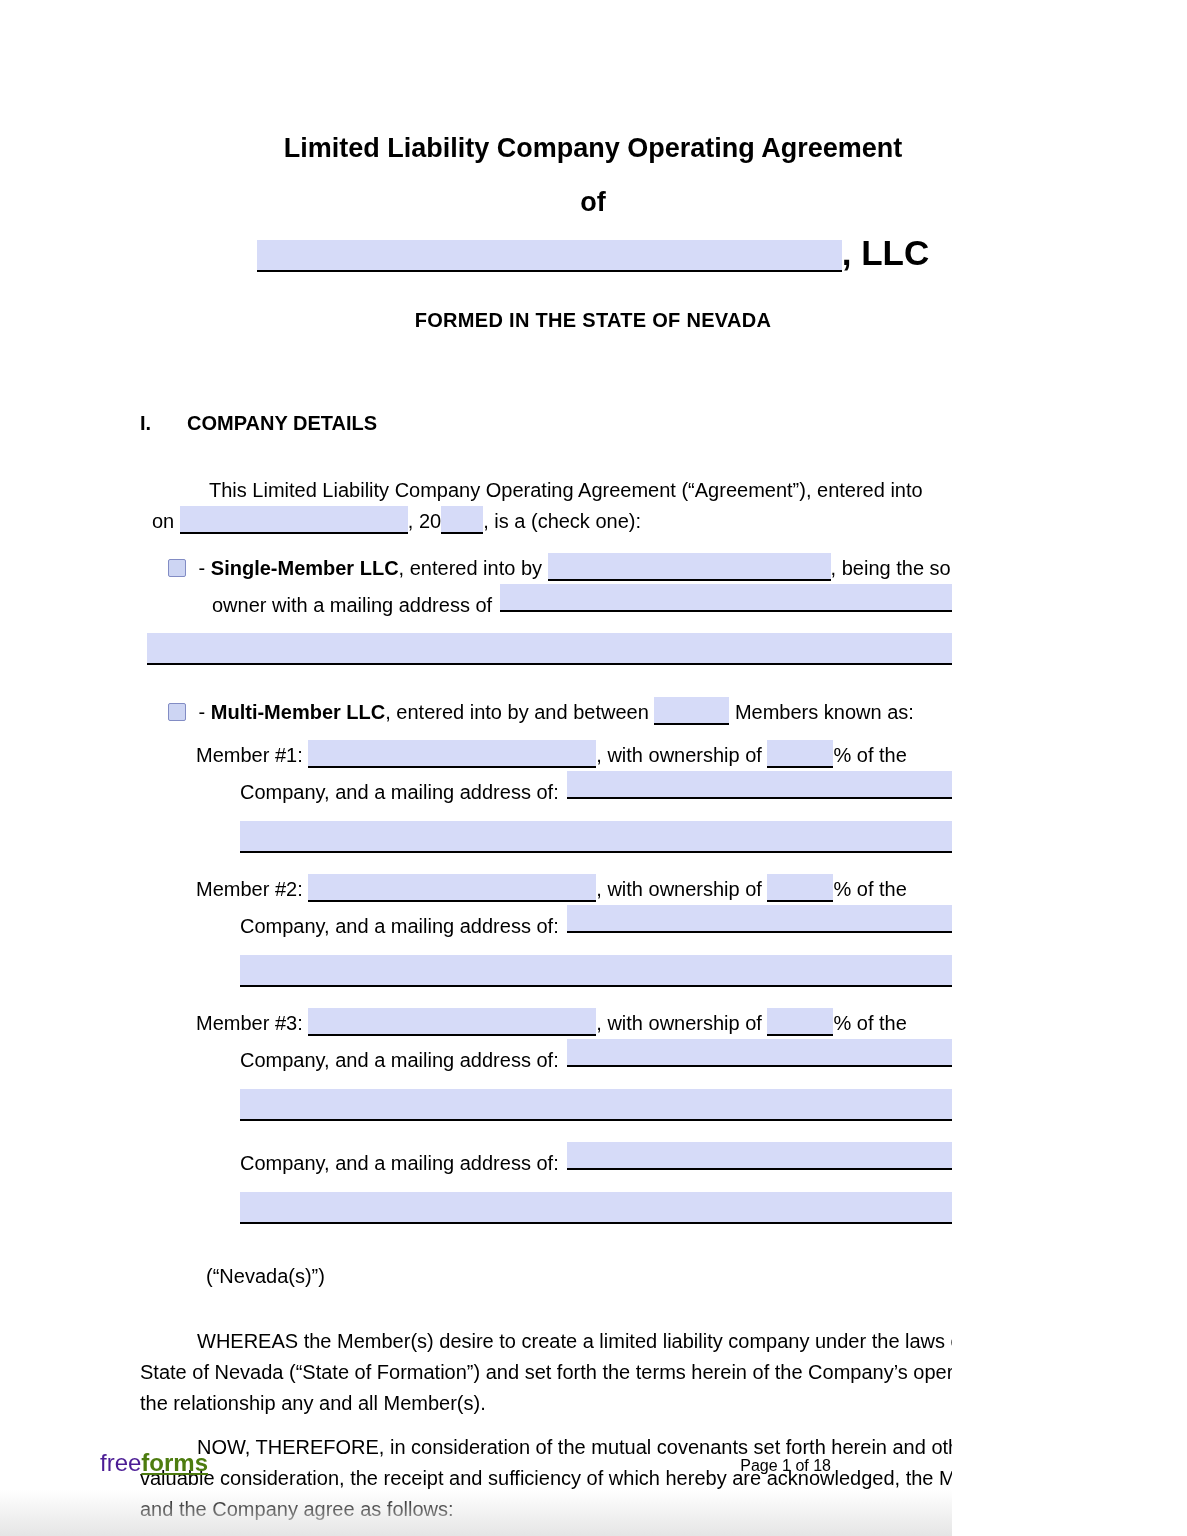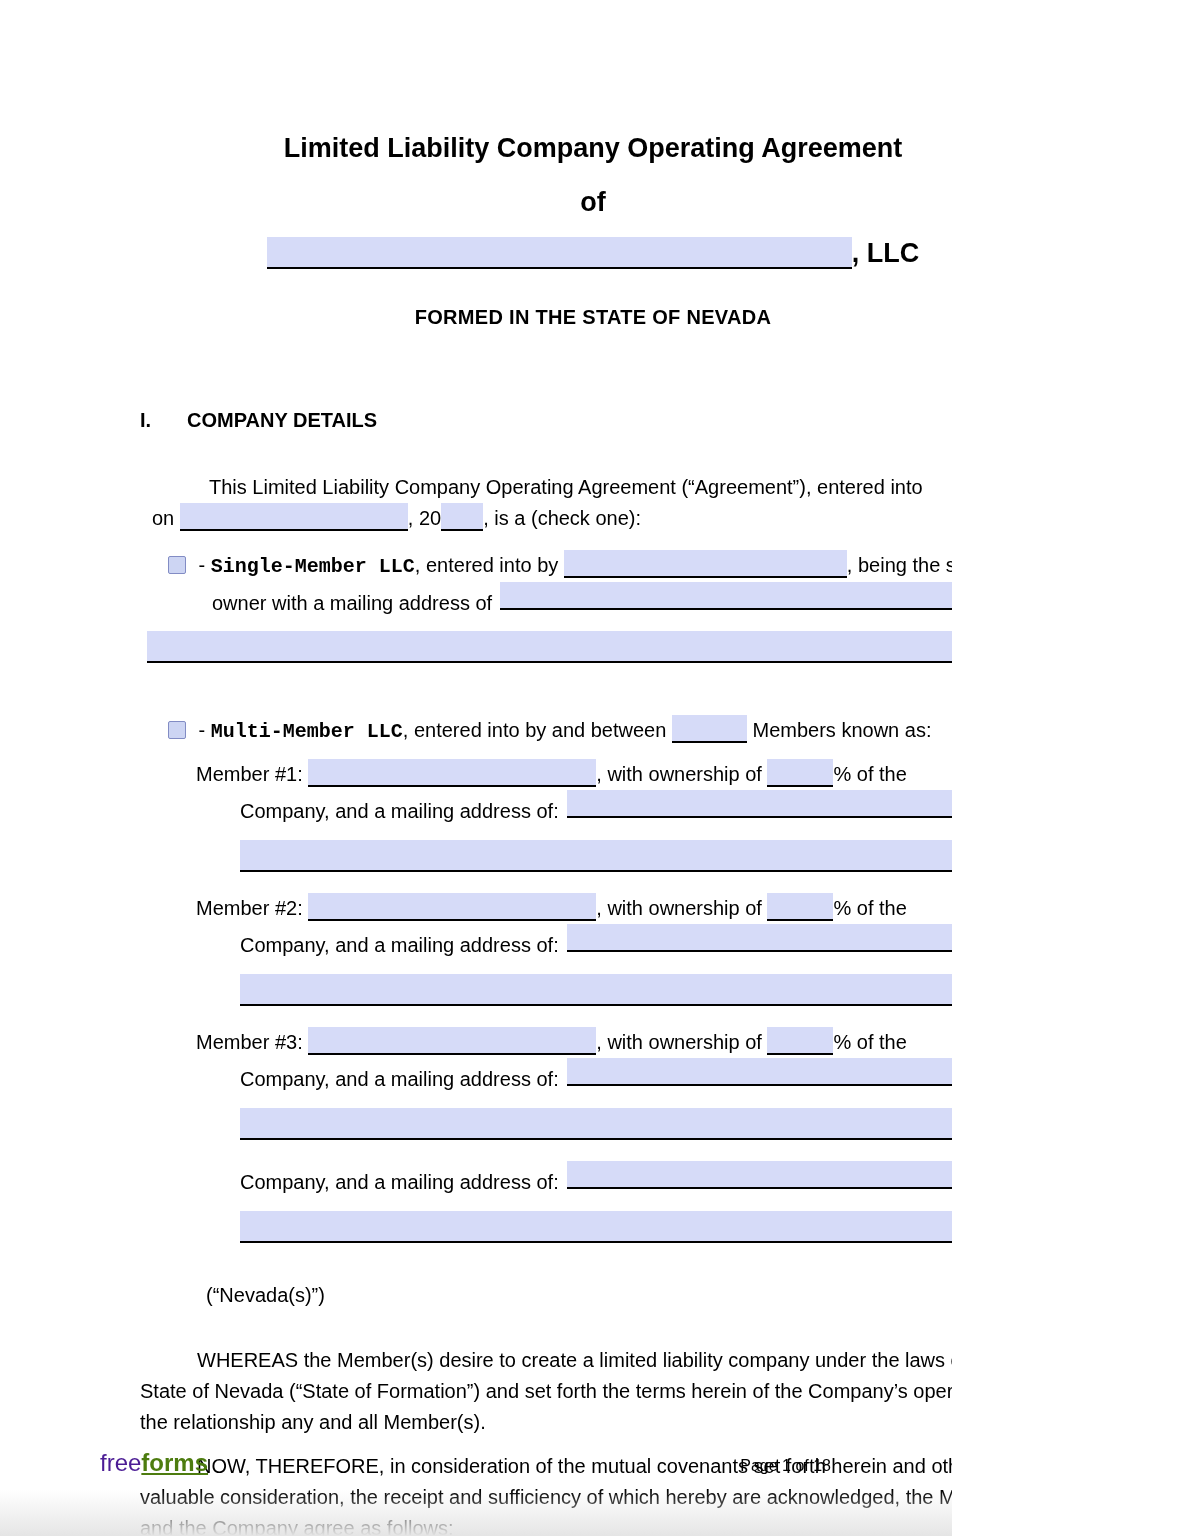--- a/index.html
+++ b/index.html
@@ -15,21 +15,21 @@
     content:""; position:absolute; left:0; right:0; bottom:0; height:46px;
     background:linear-gradient(180deg, rgba(233,233,233,0) 0%, #e5e5e5 100%);
     pointer-events:none;
   }
   .content { position:absolute; left:140px; top:0; width:906px; }
 
   
   .doc-title { margin:131px 0 0 0; font-size:27px; line-height:34px; font-weight:bold; text-align:center; }
   .doc-title-of { margin:20px 0 0 0; font-size:27px; line-height:34px; font-weight:bold; text-align:center; }
   .company-line { margin-top:18px; text-align:center; white-space:nowrap; }
-  .company-suffix { font-size:27px; font-weight:bold; }
+  .company-suffix { font-size:35px; font-weight:bold; }
   .formed { margin:31px 0 0 0; font-size:20px; font-weight:bold; text-align:center; letter-spacing:0.3px; }
   .sec-heading { margin-top:72px; display:flex; font-size:20px; font-weight:bold; }
   .sec-num { width:47px; }
 
   
   .blank {
     display:inline-block;
     background:#d6dbf8;
     border-bottom:2px solid #000;
     height:26px; margin-bottom:-6px;
@@ -50,42 +50,42 @@
   
   .checkbox {
     display:inline-block; width:16px; height:16px;
     background:#cdd5f3; border:1.5px solid #828cc4; border-radius:2px;
     vertical-align:-2px; margin-right:7px;
   }
 
   .intro { margin:36px 0 0 12px; text-indent:57px; }
   .check-item { margin-left:28px; }
   .ci-sm { margin-top:16px; }
-  .ci-mm { margin-top:43px; }
+  .ci-mm { margin-top:23px; }
   .sm3 { margin-top:12px; margin-left:-21px; }
 
   .member { margin:12px 0 0 56px; width:772px; }
   .m-line3 { margin-top:13px; }
   .member .row-fill .tall { margin-bottom:-6px; }
 
   .members-tag { margin:28px 0 0 66px; }
   .para { margin:34px 0 0 0; text-indent:57px; }
   .para + .para { margin-top:13px; }
 
   
   .footer {
     position:absolute; left:100px; right:121px; top:1449px;
     display:flex; justify-content:space-between; align-items:baseline;
   }
   .brand { font-size:24px; line-height:28px; }
   .brand-free { color:#4c1d95; }
   .brand-forms { color:#4d7c0f; font-weight:bold;text-decoration:underline; }
   .page-num { font-size:16px; }
 
-  b { font-weight:bold;font-family:Liberation Mono, monospace; }
+  b { font-weight:bold; }
 </style>
 </head>
 <body>
 
 <div class="page">
   <div class="content">
 
     <h1 class="doc-title">Limited Liability Company Operating Agreement</h1>
     <div class="doc-title-of">of</div>
 

